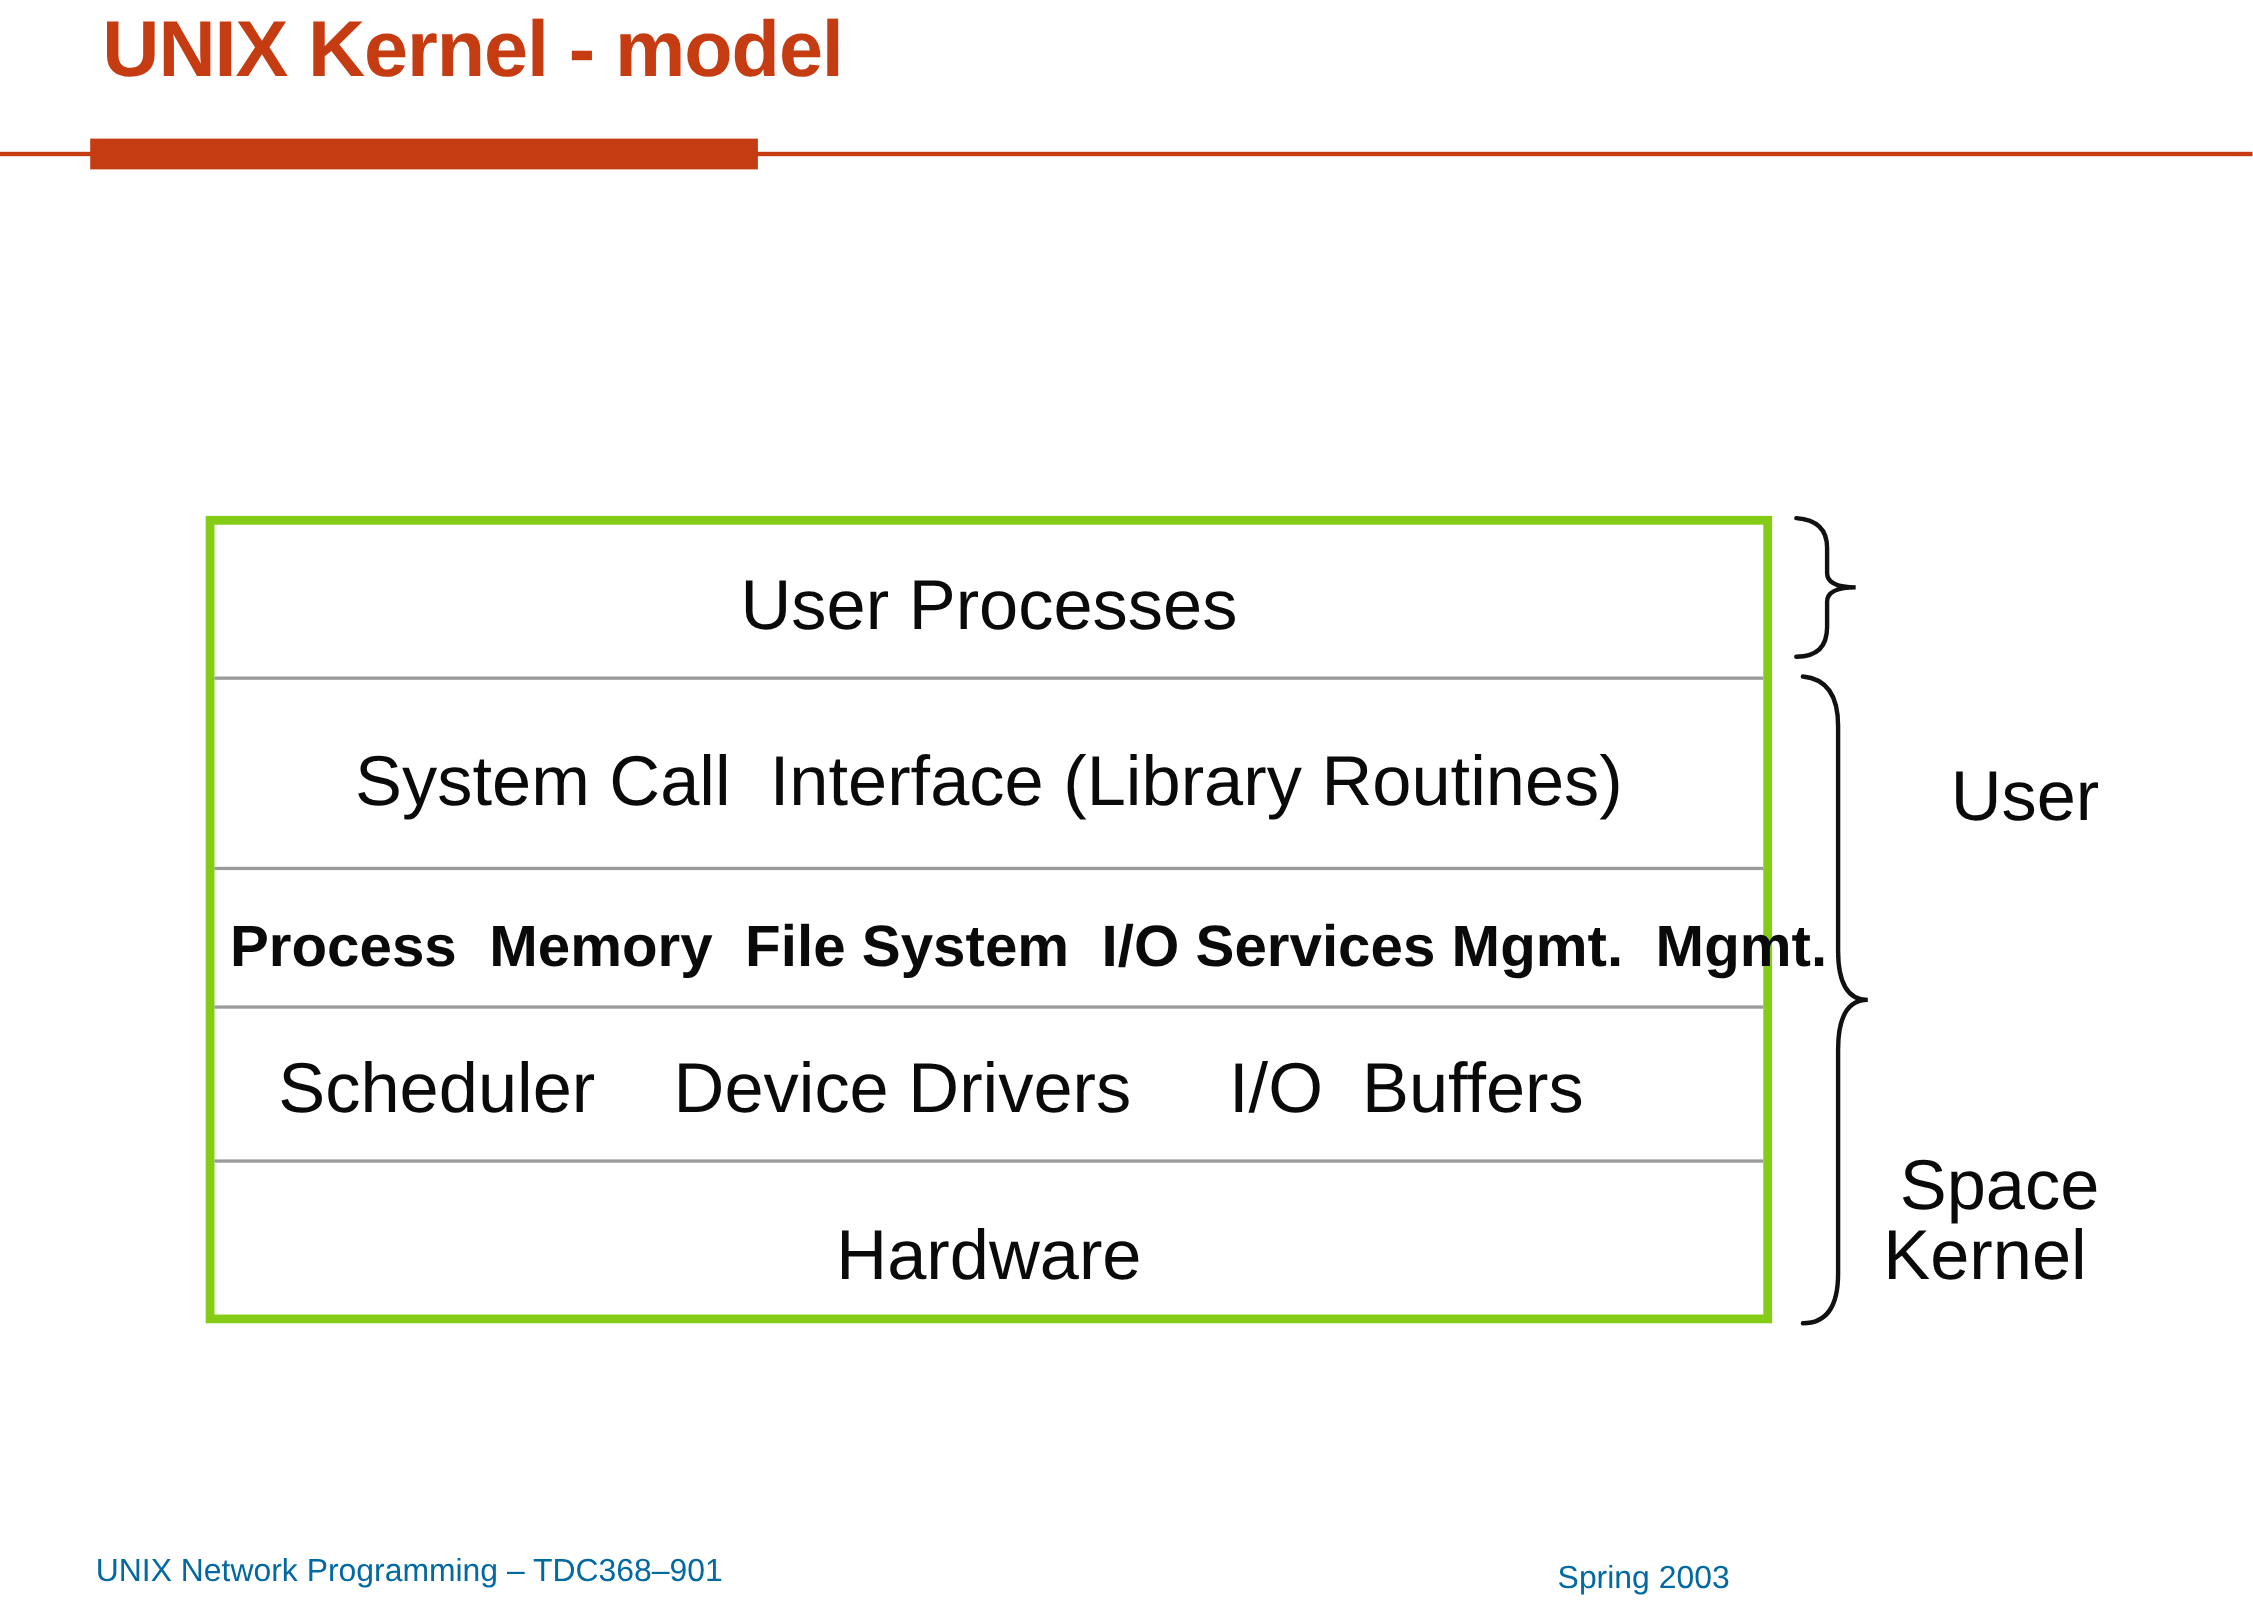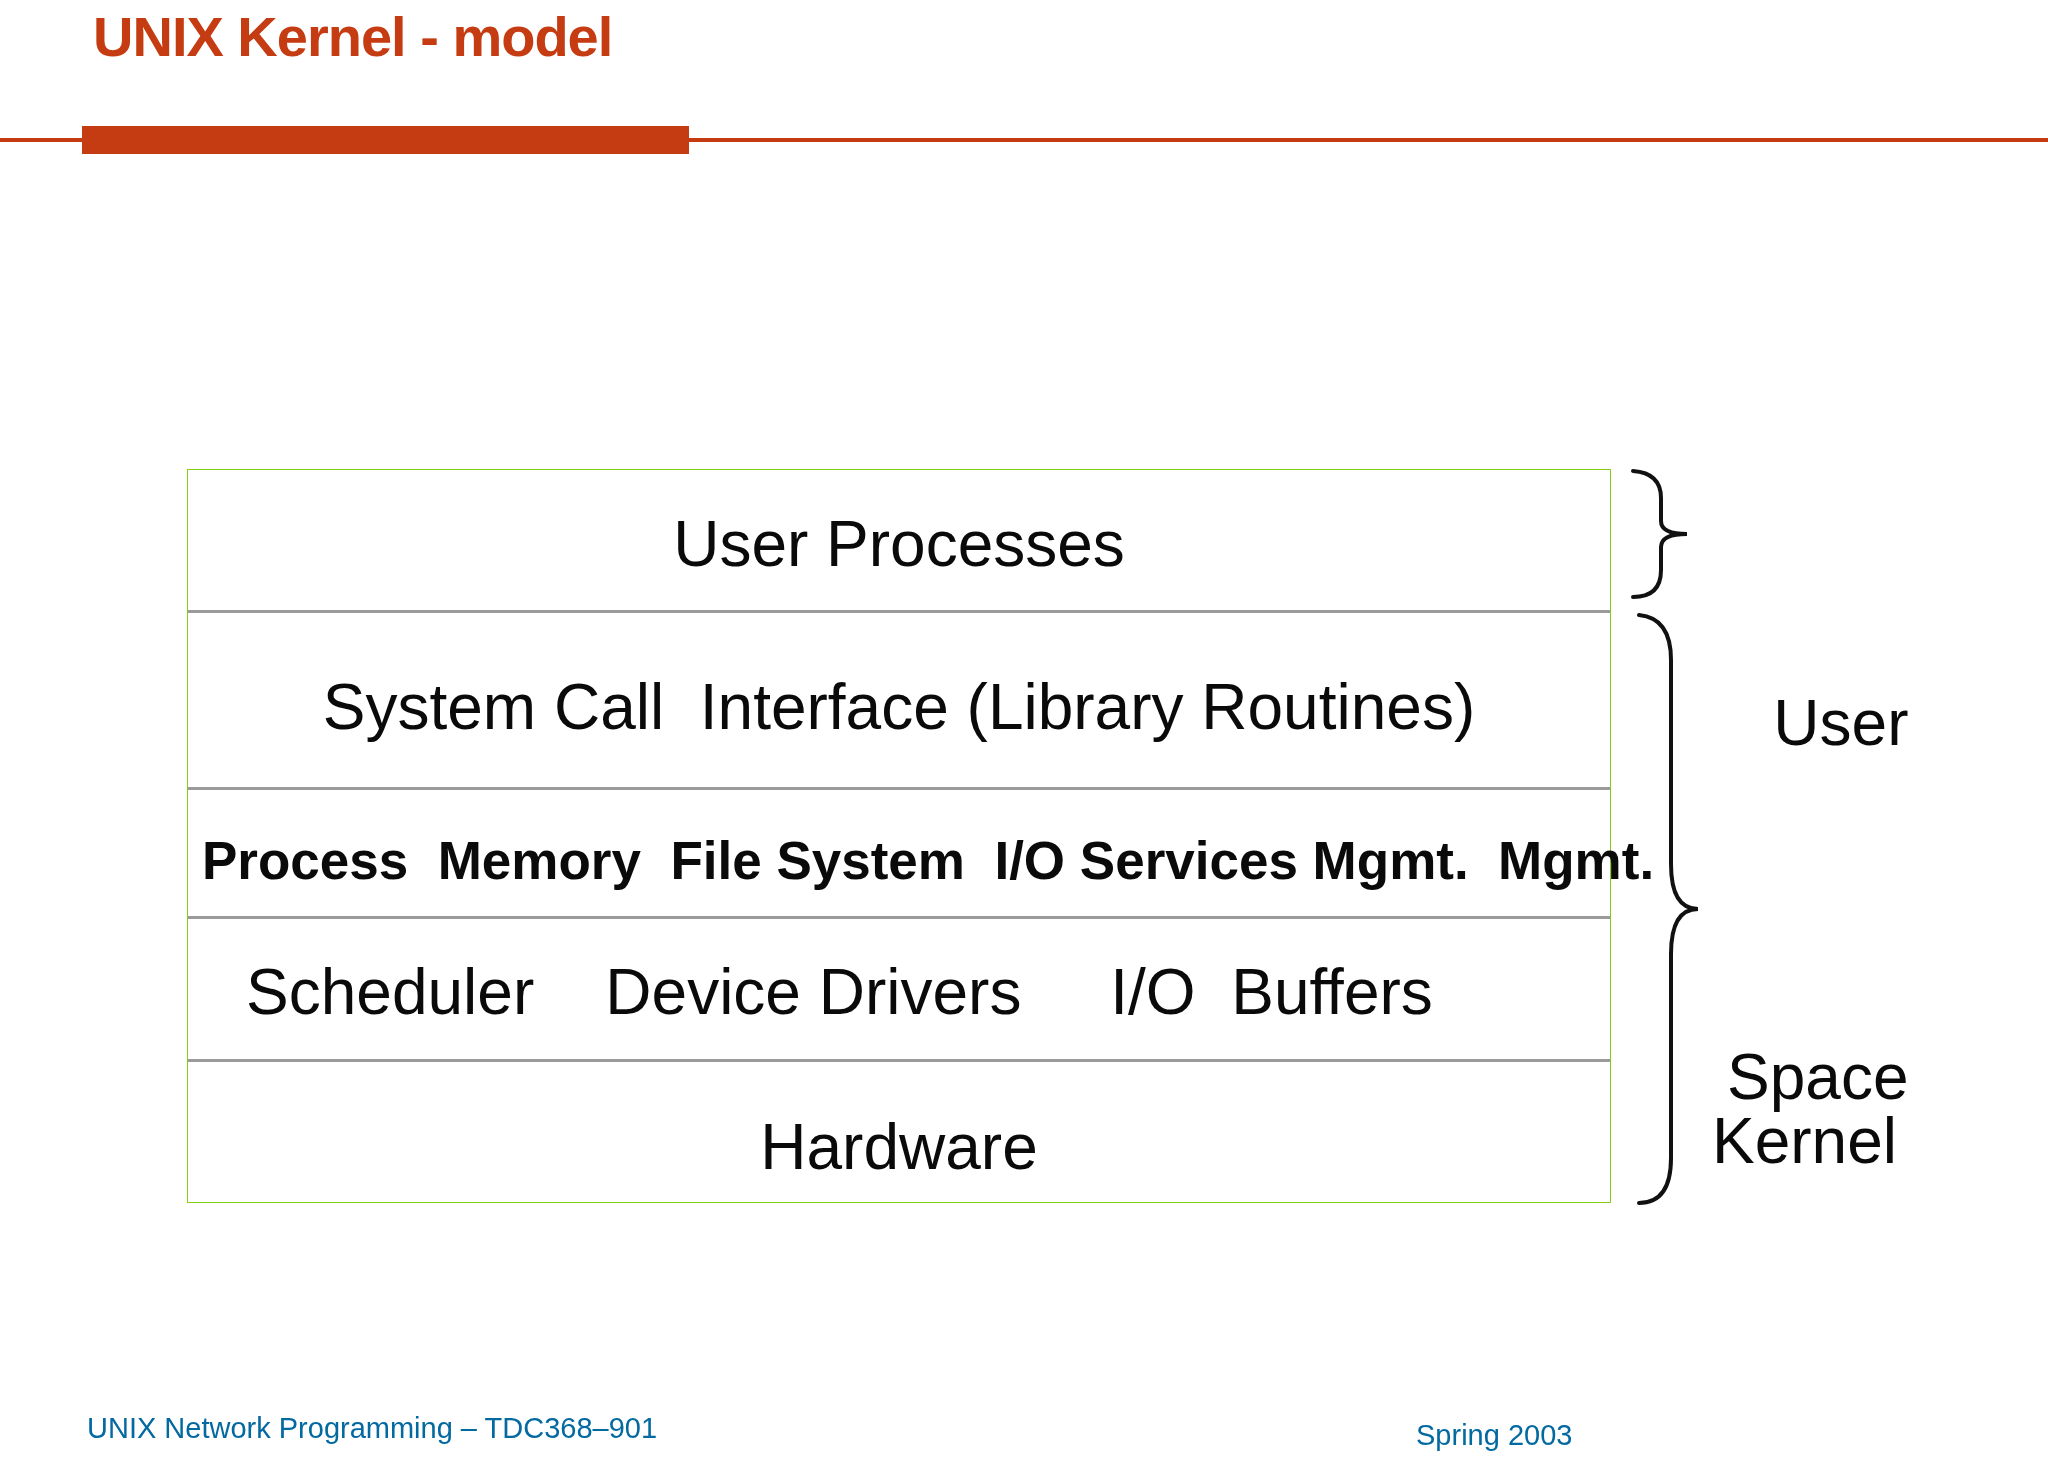--- a/index.html
+++ b/index.html
@@ -4,34 +4,34 @@
 <style>
   html,body { margin:0; padding:0; background:#ffffff; }
   .slide {
     position:relative; width:2048px; height:1462px; background:#ffffff;
     font-family:"Liberation Sans","DejaVu Sans",sans-serif; color:#111; overflow:hidden;
   }
 
   
   .title {
     position:absolute; left:93px; top:4px;
-    font-size:56px; font-weight:700; letter-spacing:-1px; color:#C63C12;
+    font-size:72px; font-weight:700; letter-spacing:-1px; color:#C63C12;
     white-space:pre;
   }
   .rule-thin {
     position:absolute; left:0; top:138px; width:2048px; height:4px; background:#C63C12;
   }
   .rule-thick {
     position:absolute; left:82px; top:126px; width:607px; height:28px; background:#C63C12;
   }
 
   
   .kernel-box {
     position:absolute; left:187px; top:469px; width:1424px; height:734px;
-    border:1px solid #84cc16; box-sizing:border-box;
+    border:8px solid #84cc16; box-sizing:border-box;
     display:flex; flex-direction:column; background:#ffffff;
   }
   .box-row {
     display:flex; align-items:center; justify-content:center;
     box-sizing:border-box; white-space:pre;
     font-size:64px; color:#0a0a0a;
   }
   .box-row + .box-row { border-top:3px solid #9a9a9a; }
   .row-user       { height:129px; padding-top:20px; }
   .row-syscall    { height:179px; padding-top:14px;margin-top:13px; }

